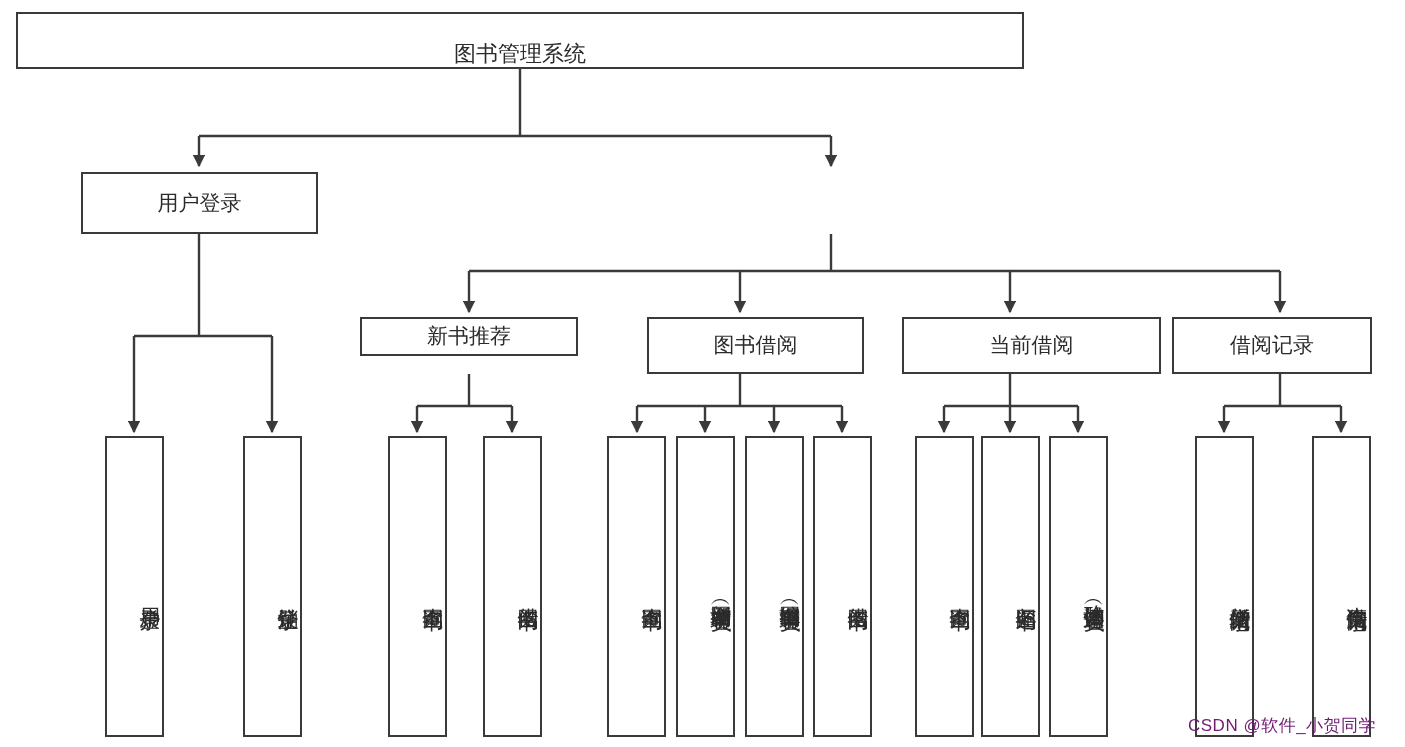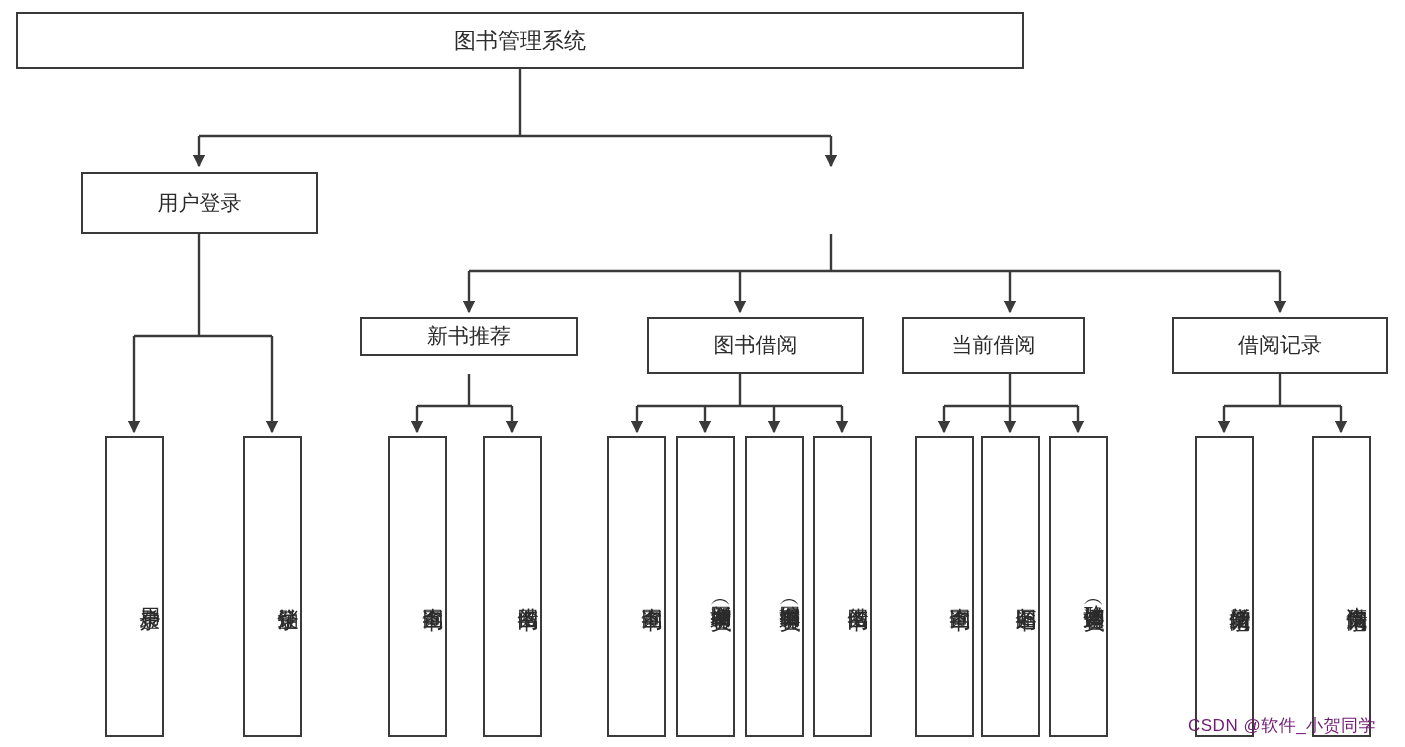--- a/index.html
+++ b/index.html
@@ -36,20 +36,21 @@
     justify-content: center;
     color: #2b2b2b;
     line-height: 1.18;
     text-align: center;
   }
   .node.h {
     font-size: 21px;
   }
   .node.root {
     font-size: 22px;
+    align-items: flex-end;
   }
   .node.v {
     font-size: 21px;
     writing-mode: vertical-rl;
     text-orientation: upright;
     align-items: flex-start;
     justify-content: center;
     padding-top: 12px;
     letter-spacing: 1px;
   }
@@ -132,24 +133,24 @@
   <div class="node h" style="left:81px; top:172px; width:237px; height:62px;">
     <span>用户登录</span>
   </div>
 
   <div class="node h" style="left:360px; top:317px; width:218px; height:39px;">
     <span>新书推荐</span>
   </div>
   <div class="node h" style="left:632px; top:317px; width:217px; height:57px;margin-left:15px;">
     <span>图书借阅</span>
   </div>
-  <div class="node h" style="left:902px; top:317px; width:183px; height:57px;">
+  <div class="node h" style="left:902px; top:317px; width:259px; height:57px;">
     <span>当前借阅</span>
   </div>
-  <div class="node h" style="left:1172px; top:317px; width:216px; height:57px;">
+  <div class="node h" style="left:1172px; top:317px; width:200px; height:57px;">
     <span>借阅记录</span>
   </div>
 
   <div class="node v" style="left:105px; top:436px; width:59px; height:301px;">
     <span class="vtext">用户登录</span>
   </div>
   <div class="node v" style="left:243px; top:436px; width:59px; height:301px;">
     <span class="vtext">注销登录</span>
   </div>
 

